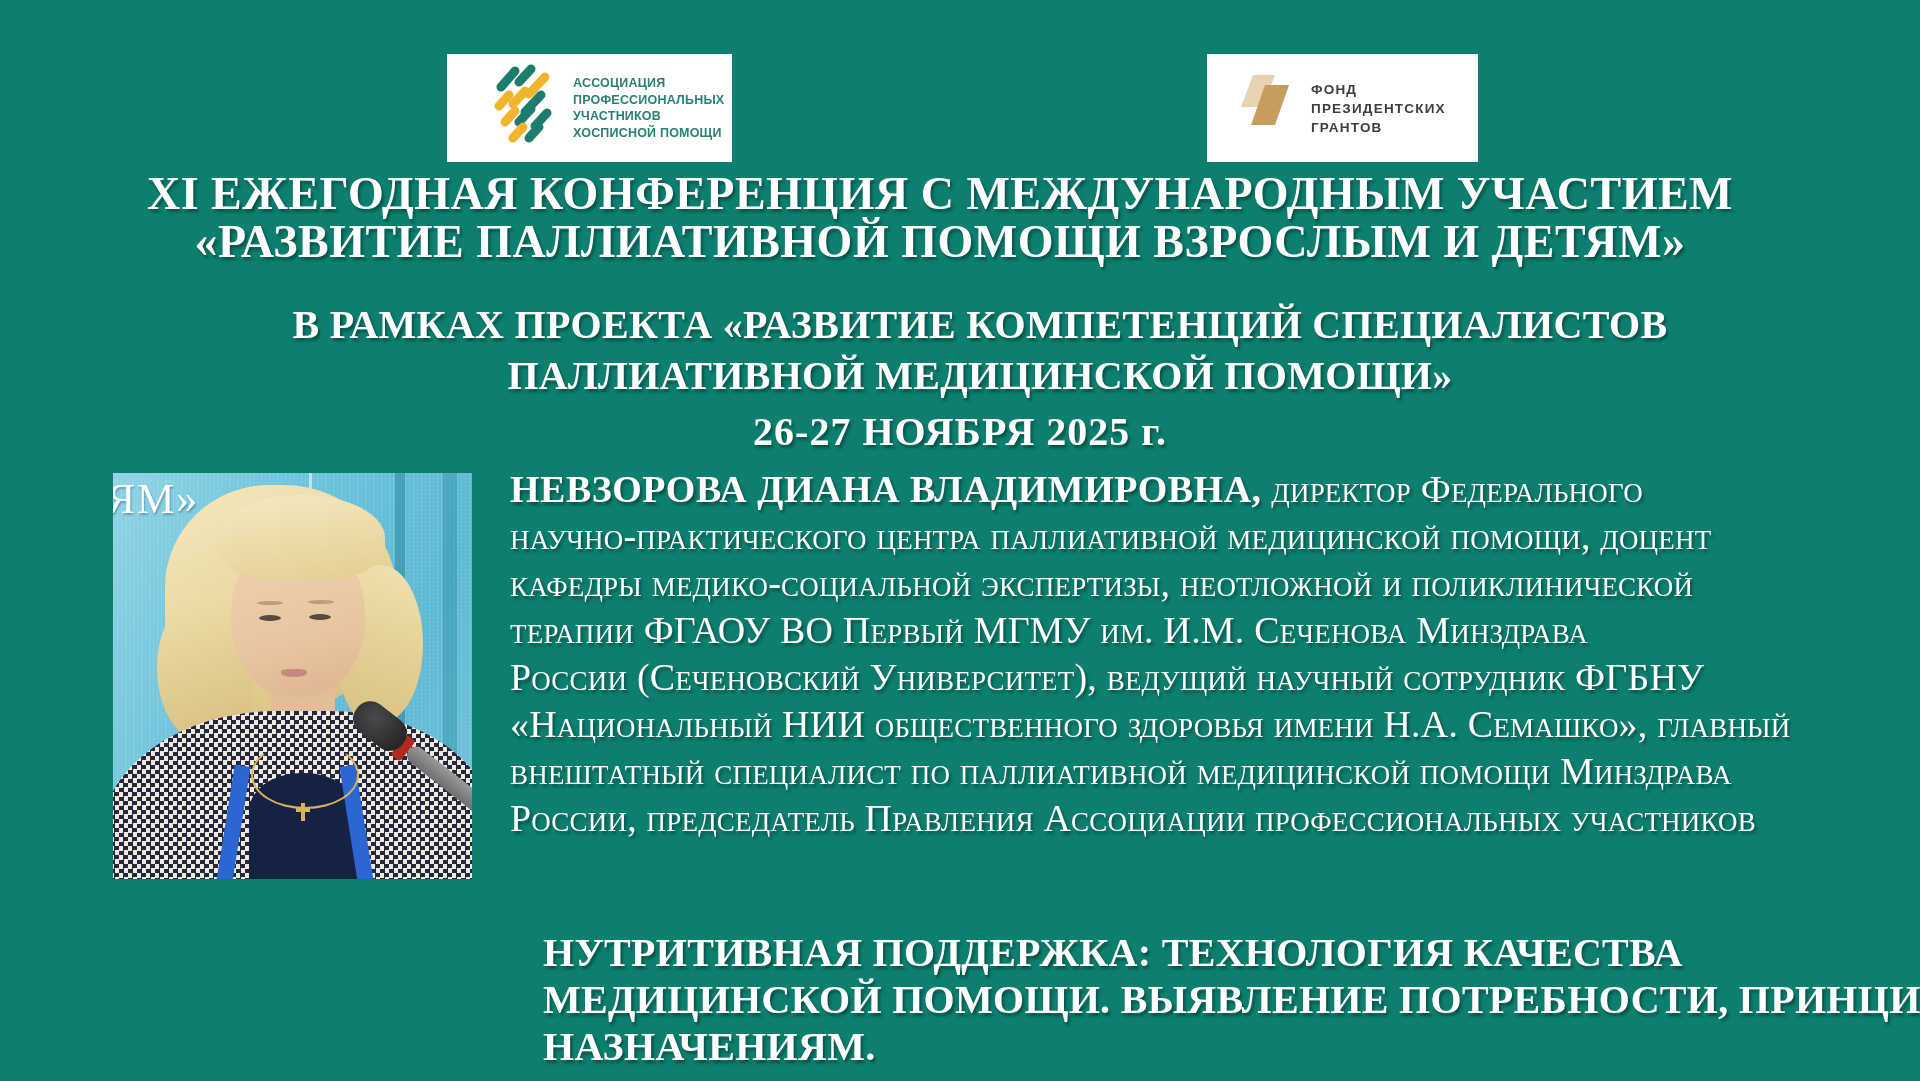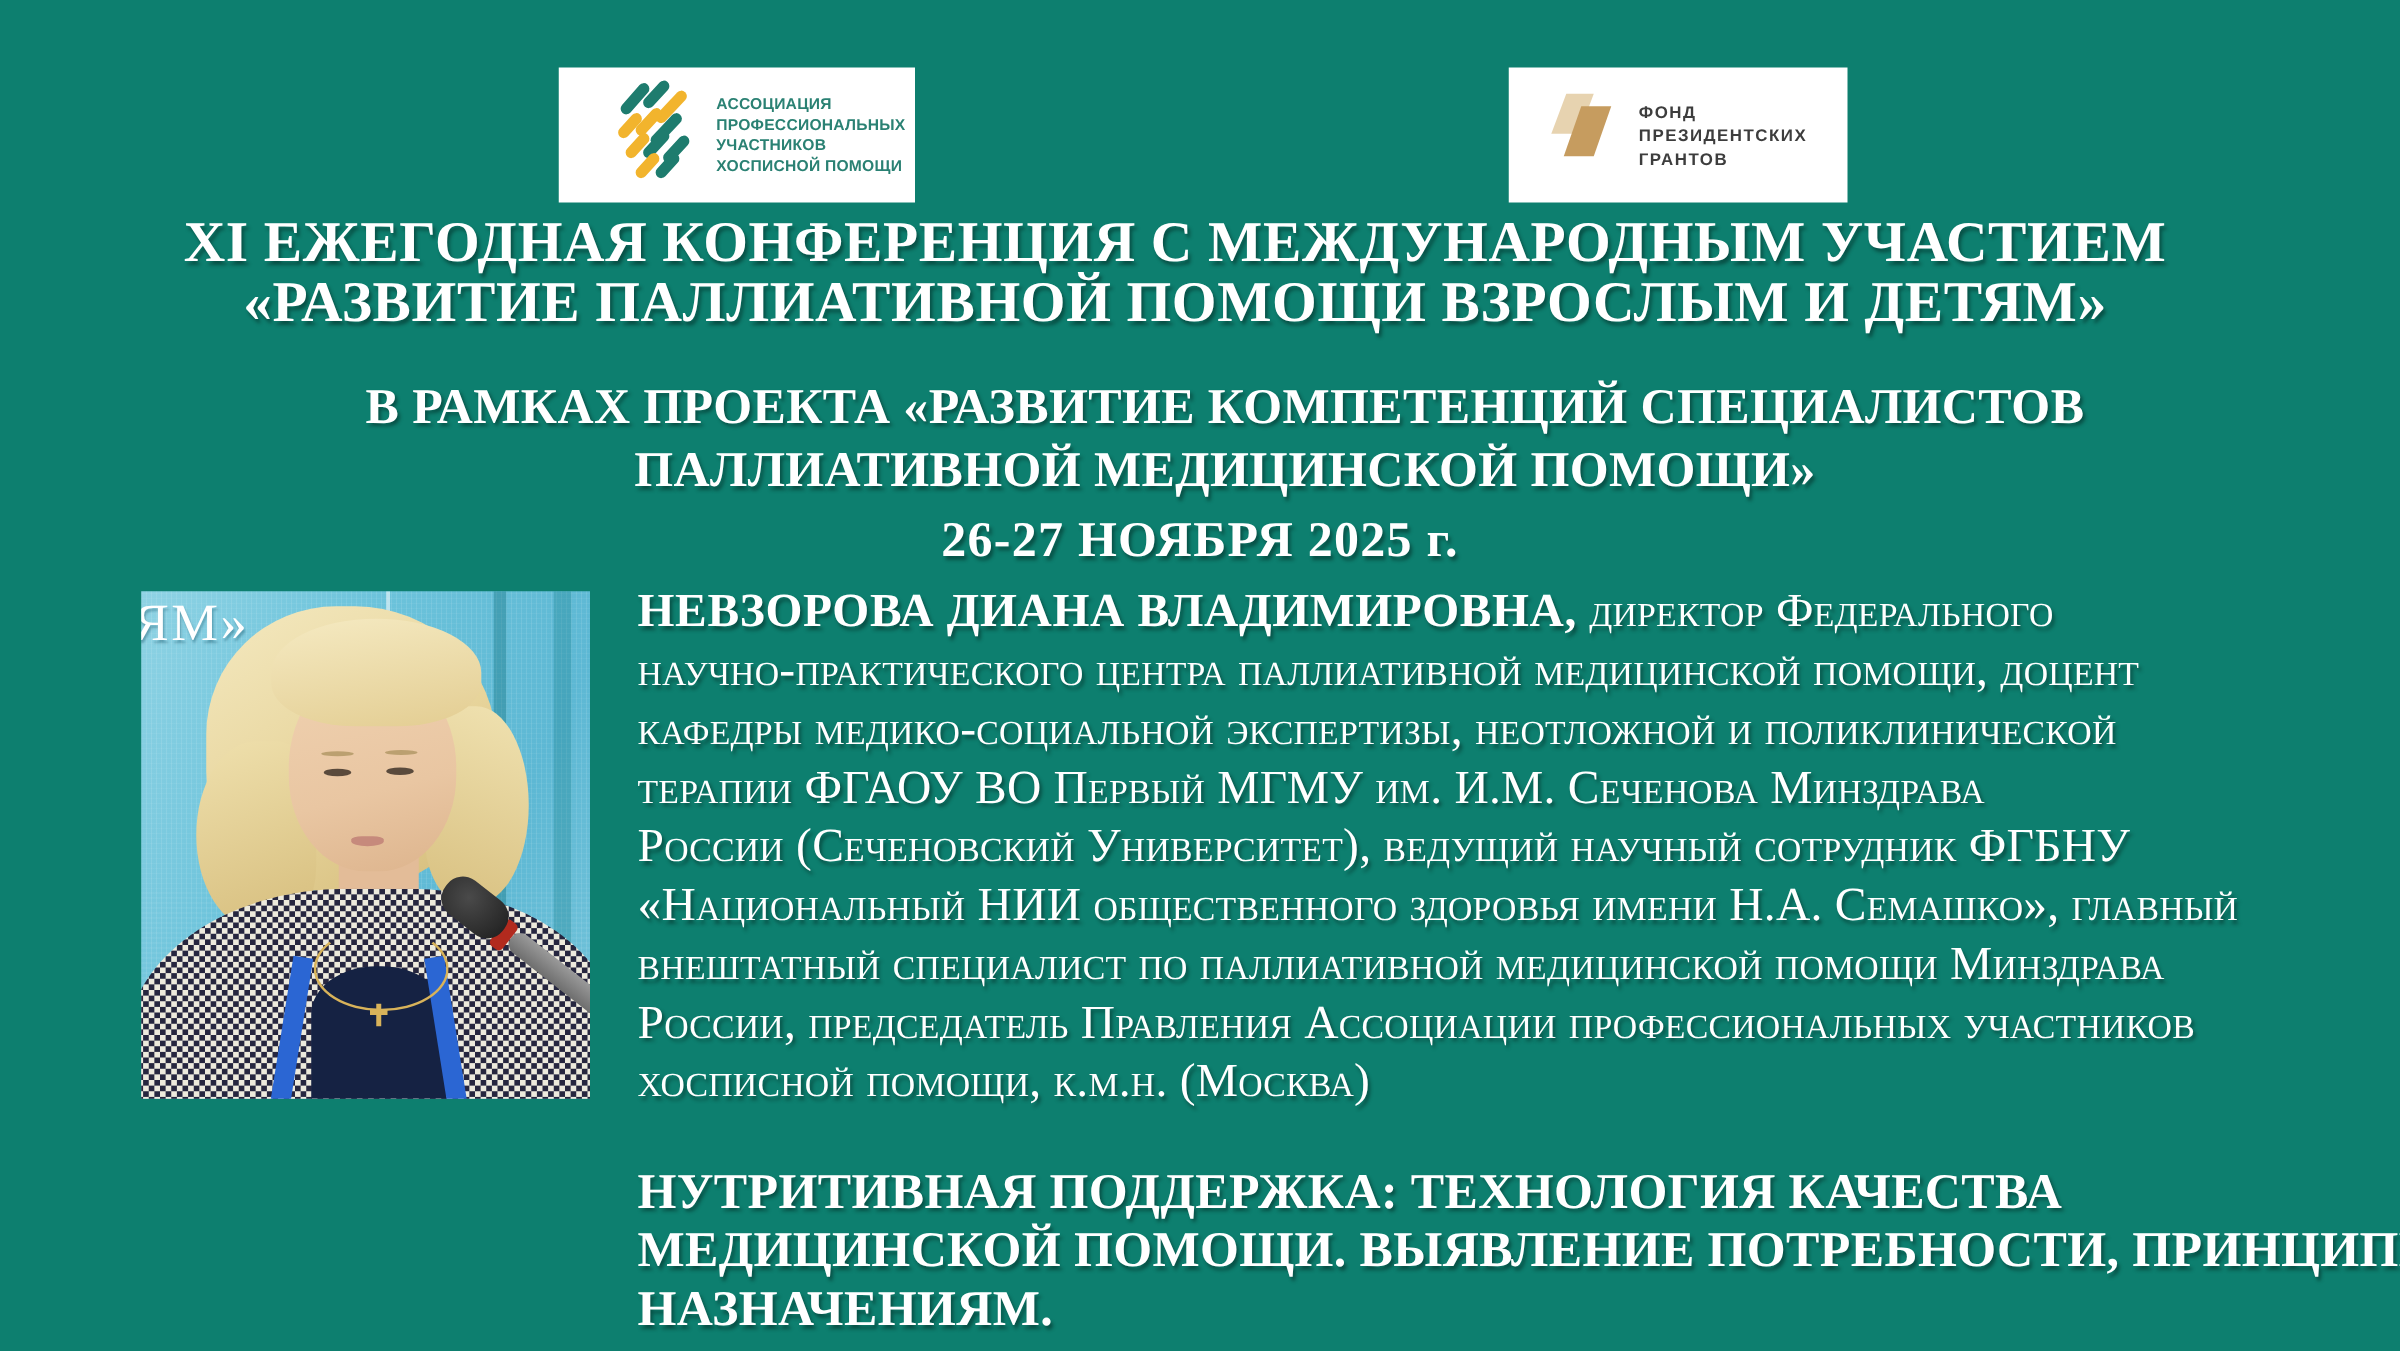--- a/index.html
+++ b/index.html
@@ -42,21 +42,21 @@
     color:#ffffff;font-size:38px;line-height:47px;
     font-variant:small-caps;letter-spacing:.2px;
   }
   .bio .line{white-space:nowrap;}
   .bio .name{font-weight:bold;letter-spacing:.5px;}
   
   .talk{
     position:absolute;left:510px;top:929px;width:1400px;
     color:#ffffff;font-weight:bold;font-size:40px;line-height:47px;letter-spacing:.3px;
   }
-  .talk .line{white-space:nowrap;}
+  .talk .line{white-space:nowrap;margin-left:33px;}
   
   .photo{
     position:absolute;left:113px;top:473px;width:359px;height:406px;overflow:hidden;
     background:linear-gradient(115deg,#8fd3e4 0%,#6cc3db 35%,#5db8d4 70%,#74c4da 100%);
   }
   .photo .led{
     position:absolute;inset:0;
     background:
       repeating-linear-gradient(90deg,rgba(255,255,255,.10) 0 1px,rgba(255,255,255,0) 1px 4px),
       repeating-linear-gradient(0deg,rgba(255,255,255,.05) 0 1px,rgba(255,255,255,0) 1px 4px);
@@ -195,21 +195,20 @@
     <div class="line">
       <span class="name">НЕВЗОРОВА ДИАНА ВЛАДИМИРОВНА,</span><span> директор Федерального</span>
     </div>
     <div class="line">научно-практического центра паллиативной медицинской помощи, доцент</div>
     <div class="line">кафедры медико-социальной экспертизы, неотложной и поликлинической</div>
     <div class="line">терапии ФГАОУ ВО Первый МГМУ им. И.М. Сеченова Минздрава</div>
     <div class="line">России (Сеченовский Университет), ведущий научный сотрудник ФГБНУ</div>
     <div class="line">«Национальный НИИ общественного здоровья имени Н.А. Семашко», главный</div>
     <div class="line">внештатный специалист по паллиативной медицинской помощи Минздрава</div>
     <div class="line">России, председатель Правления Ассоциации профессиональных участников</div>
-    <div class="line">хосписной помощи, к.м.н. (Москва)</div>
   </div>
 
   <div class="talk shadowed">
     <div class="line">НУТРИТИВНАЯ ПОДДЕРЖКА: ТЕХНОЛОГИЯ КАЧЕСТВА</div>
     <div class="line">МЕДИЦИНСКОЙ ПОМОЩИ. ВЫЯВЛЕНИЕ ПОТРЕБНОСТИ, ПРИНЦИПЫ</div>
     <div class="line">НАЗНАЧЕНИЯМ.</div>
   </div>
 
 </div>
 

